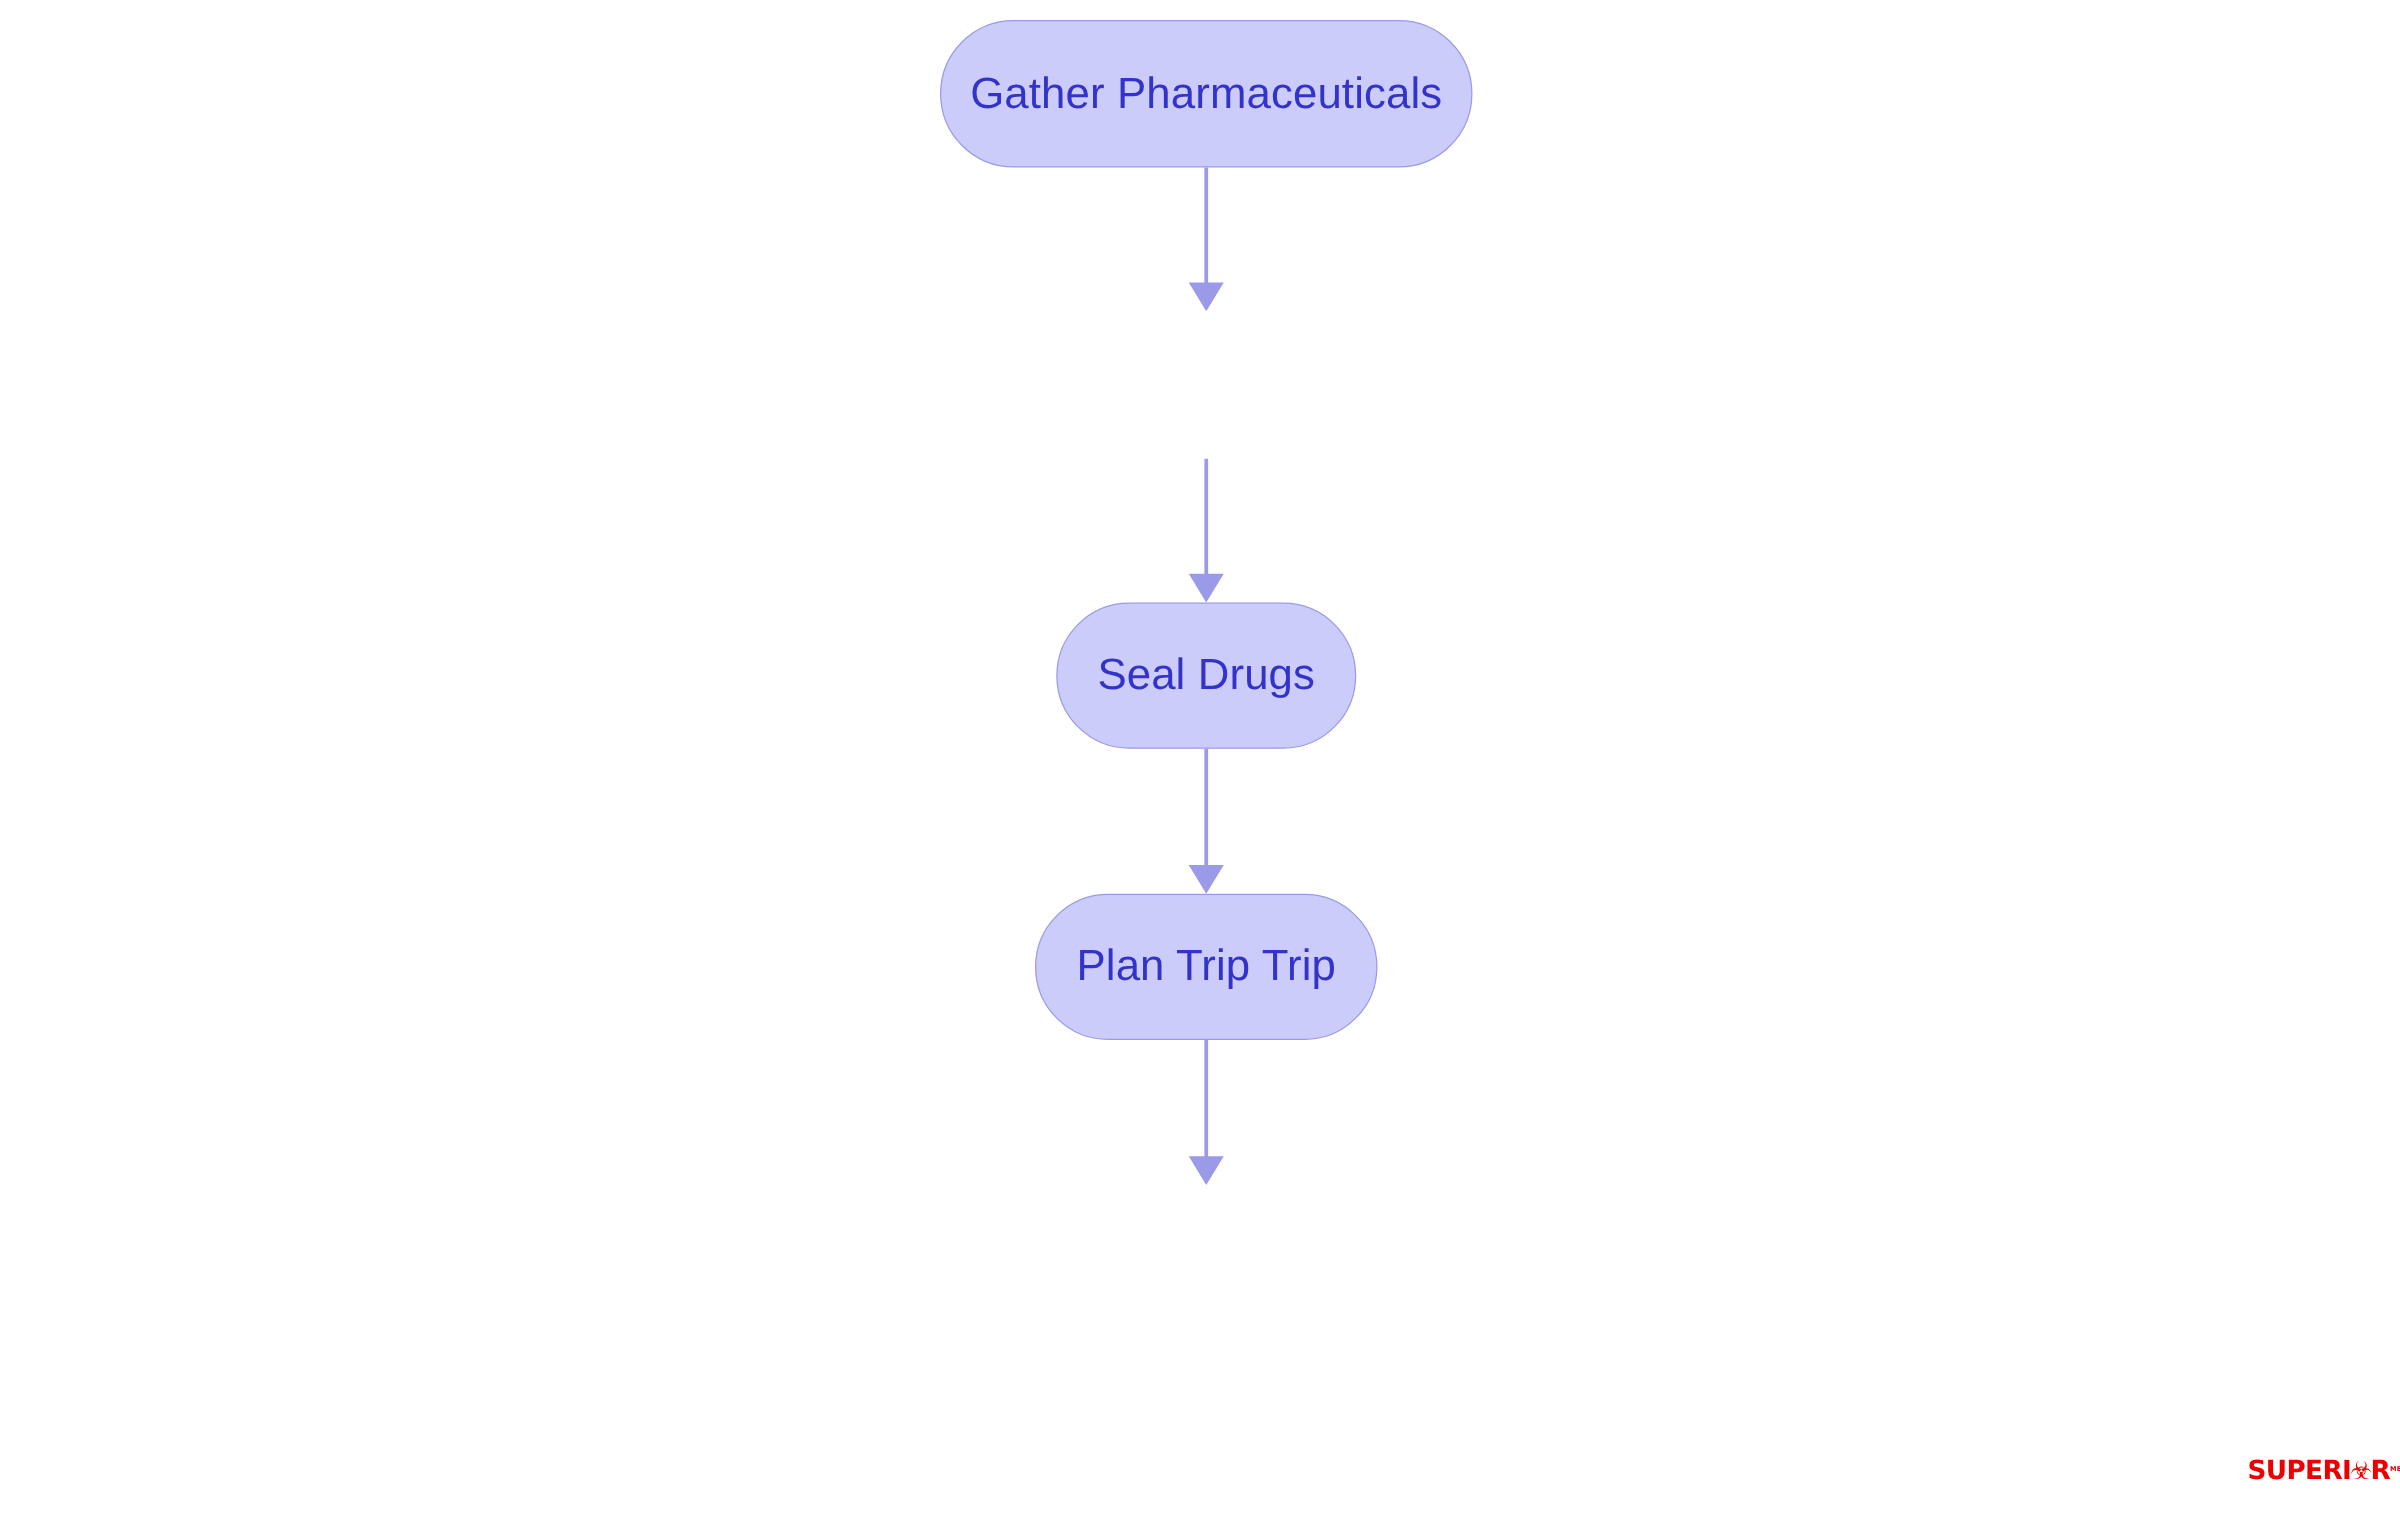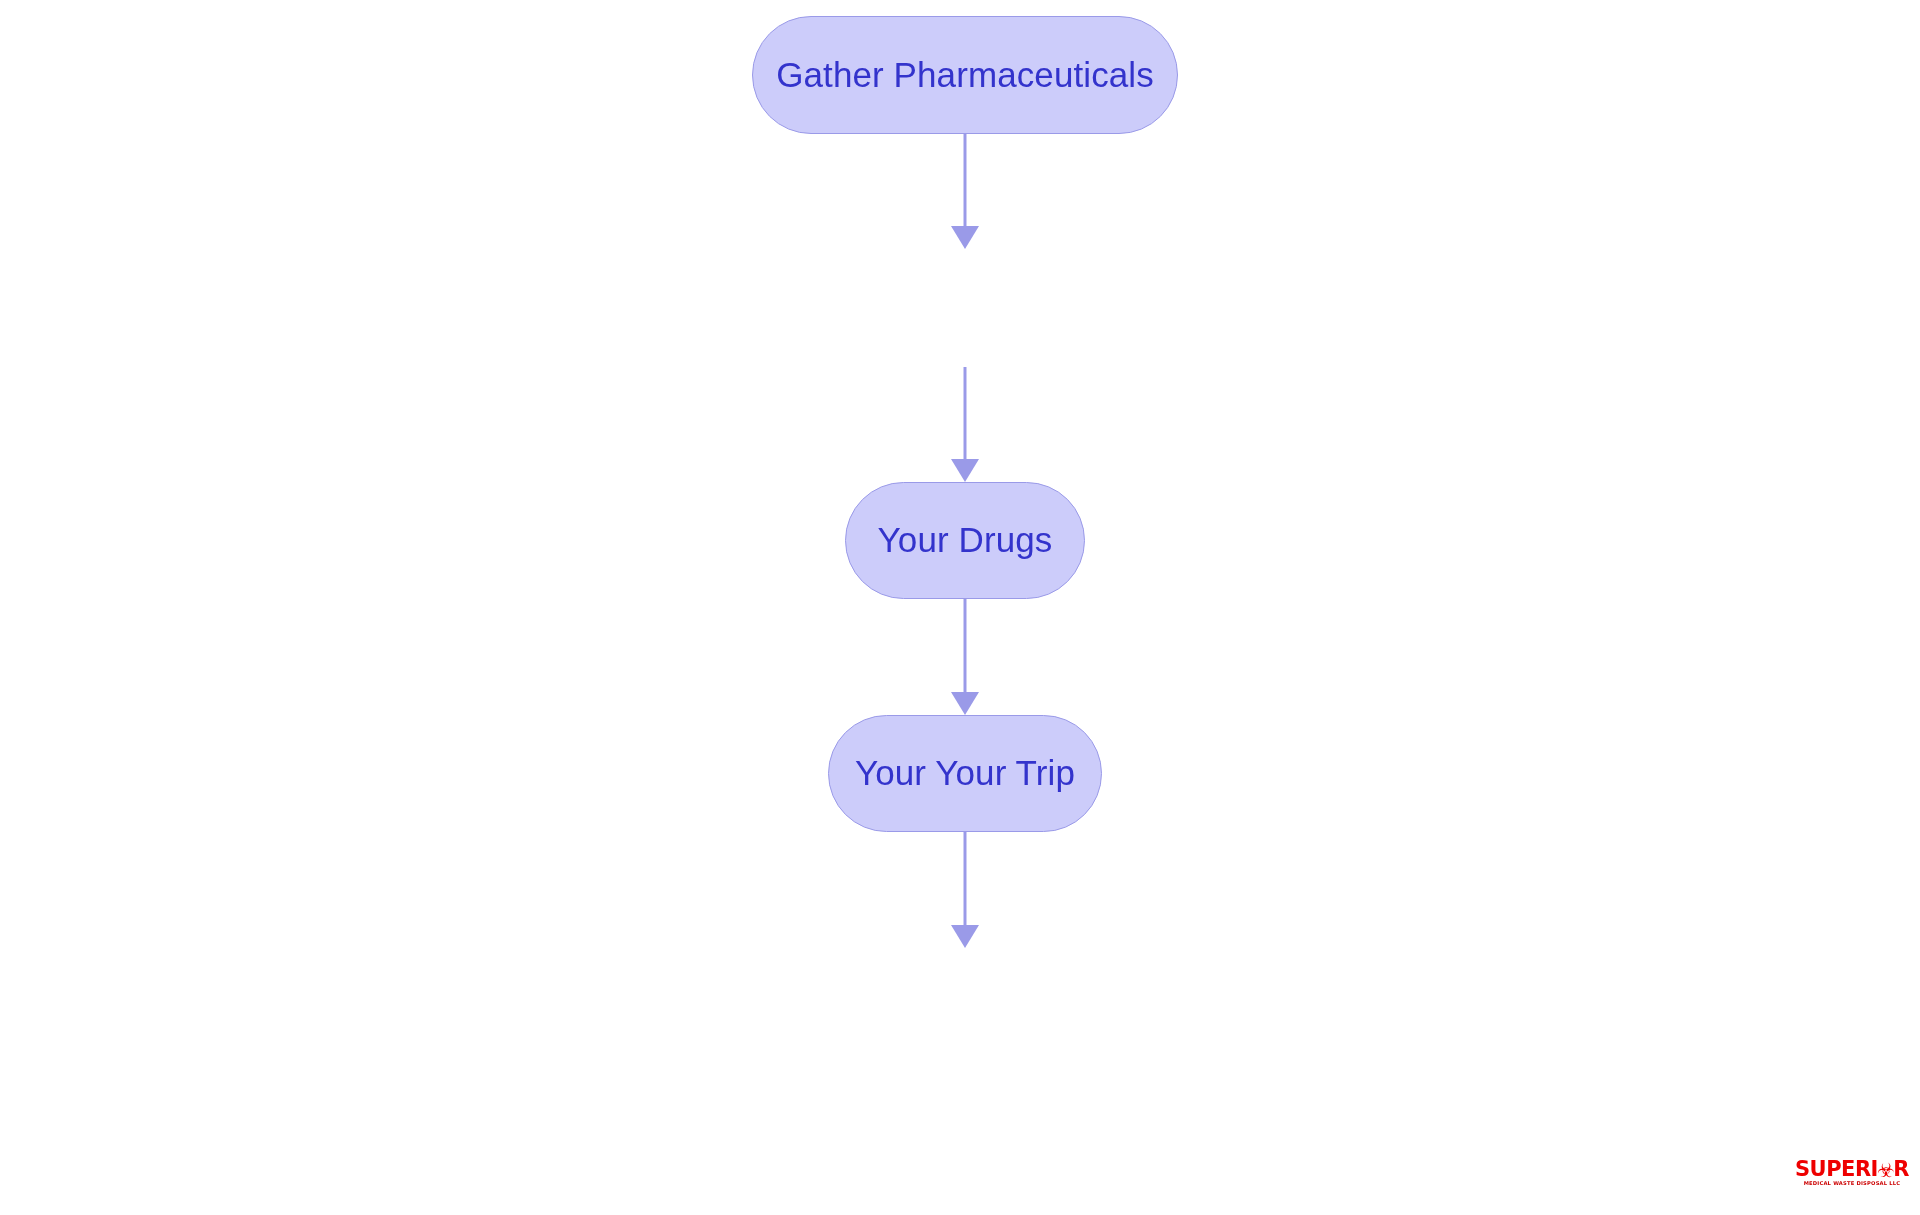--- a/index.html
+++ b/index.html
@@ -72,23 +72,23 @@
   }
 
   
   #watermark {
     position: absolute;
     right: 14px;
     bottom: 22px;
     width: 108px;
     height: 34px;
     display: flex;
-    flex-direction: column;
+    flex-direction: row;
     align-items: center;
-    justify-content: flex-start;
+    justify-content: space-between;
   }
   .wm-wordmark {
     display: flex;
     align-items: center;
     justify-content: center;
     color: #ee0000;
     font-family: "DejaVu Sans", sans-serif;
     font-weight: 700;
     font-size: 21px;
     letter-spacing: -0.5px;
@@ -143,25 +143,25 @@
   </svg>
 
   <div class="flow-column">
 
     <div class="node" id="node-0">
       <span class="node-label">Gather Pharmaceuticals</span>
     </div>
 
 
     <div class="node" id="node-2">
-      <span class="node-label">Your Drugs</span>
+      <span class="node-label">Seal Drugs</span>
     </div>
 
     <div class="node" id="node-3">
-      <span class="node-label">Your Your Trip</span>
+      <span class="node-label">Plan Trip Trip</span>
     </div>
 
 
   </div>
 
   <div id="watermark">
     <div class="wm-wordmark">
       <span>SUPERI</span>
       <span class="wm-biohazard">☣</span>
       <span>R</span>

